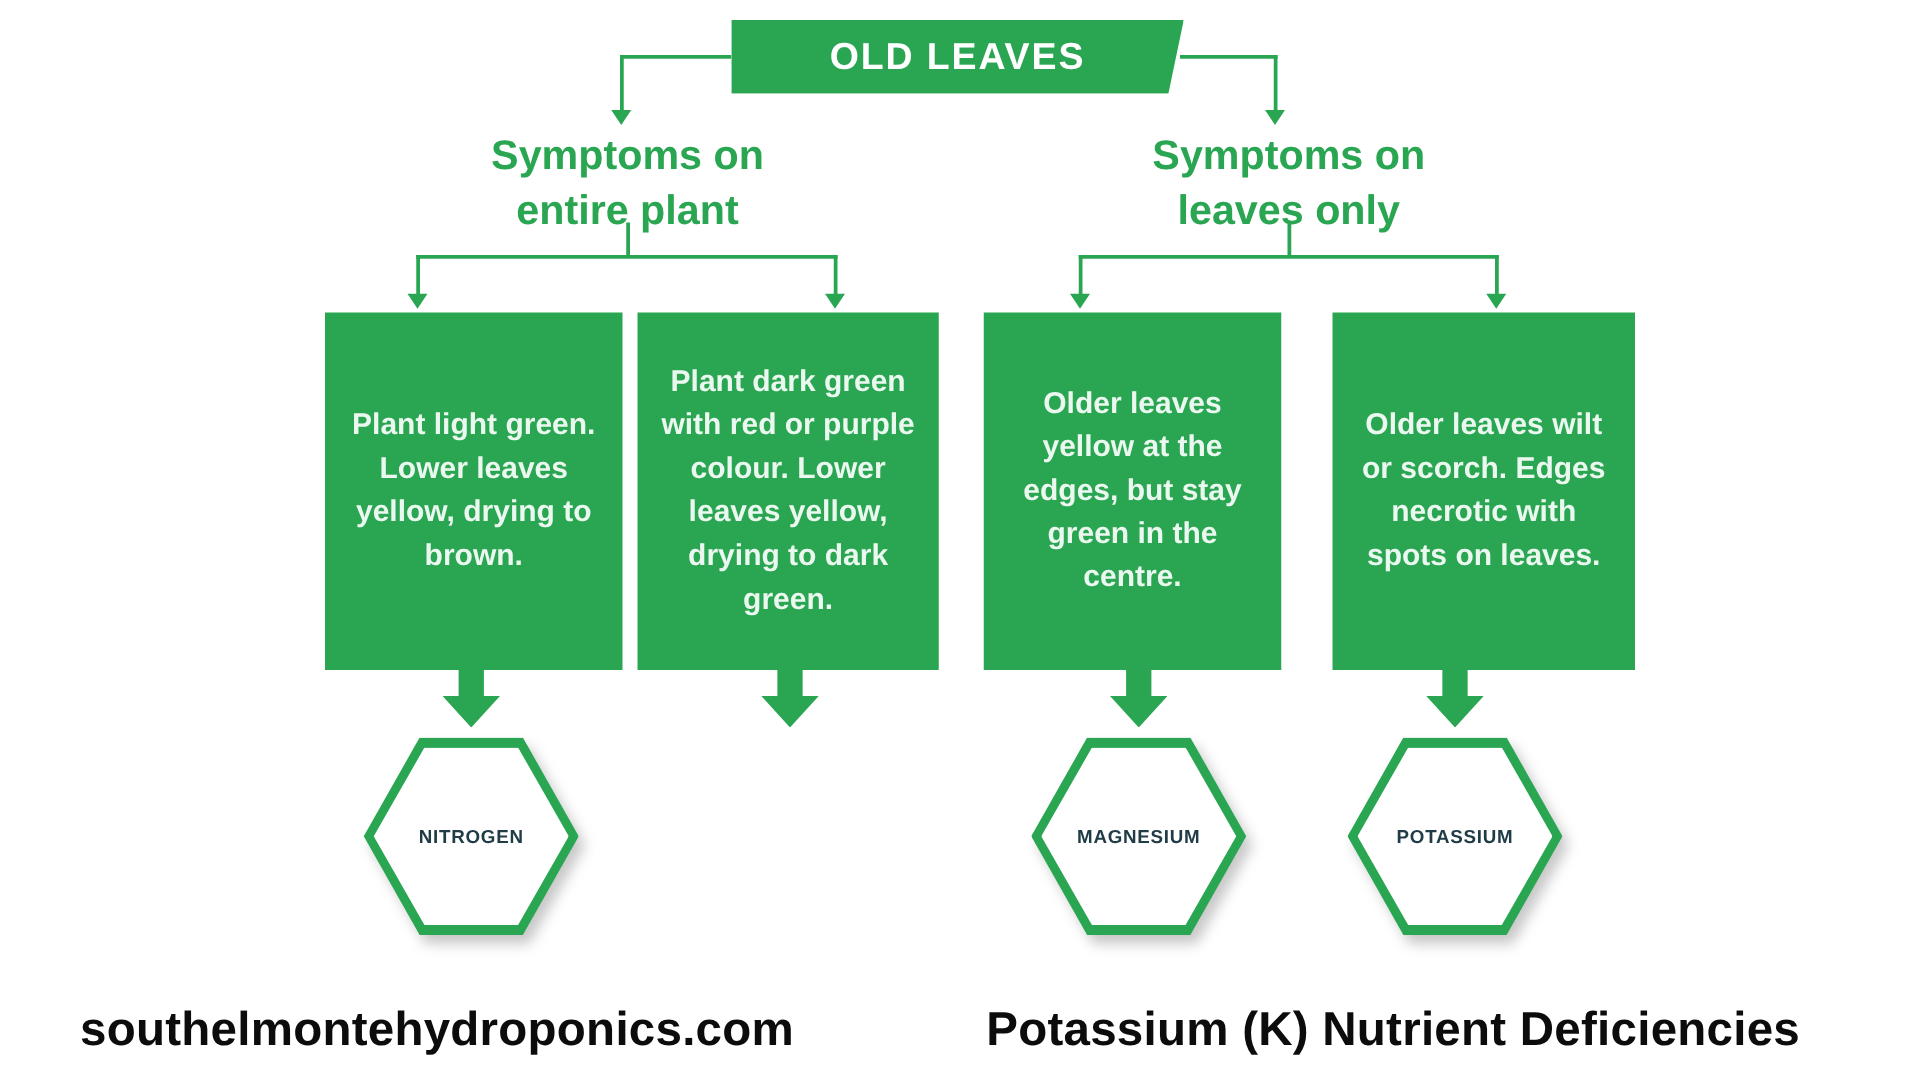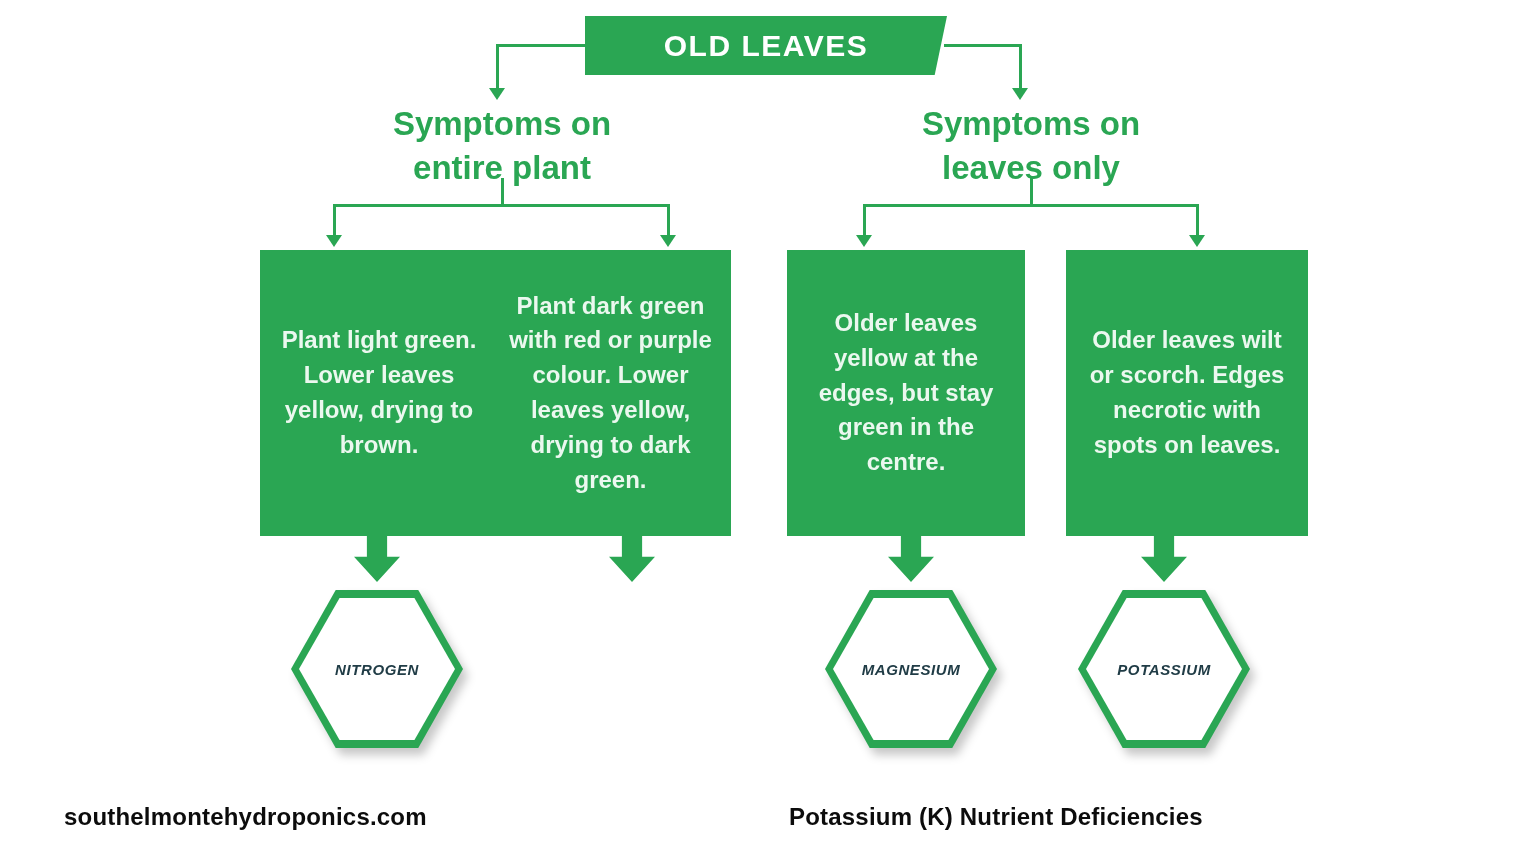--- a/index.html
+++ b/index.html
@@ -76,40 +76,39 @@
     position: absolute;
     top: 590px;
     width: 172px; height: 158px;
     filter: drop-shadow(5px 7px 5px rgba(0,0,0,0.22));
   }
   .hex-outer {
     position: relative;
     width: 100%; height: 100%;
     background: var(--green, #2AA653);
     clip-path: polygon(26% 0, 74% 0, 100% 50%, 74% 100%, 26% 100%, 0 50%);
-    font-style: italic;
   }
   .hex-inner {
     position: absolute;
     inset: 8px;
     background: #FFFFFF;
     clip-path: polygon(26% 0, 74% 0, 100% 50%, 74% 100%, 26% 100%, 0 50%);
     display: flex; align-items: center; justify-content: center;
   }
   .hex-label {
     font-size: 15px;
     font-weight: bold;
     letter-spacing: 0.6px;
     color: var(--hex-label, #203C46);
   }
   
   .footer-text {
     position: absolute;
     top: 803px;
-    font-size: 24px;
+    font-size: 38px;
     font-weight: bold;
     color: var(--footer, #0C0C0C);
     letter-spacing: 0.2px;
     white-space: nowrap;
   }
 </style>
 </head>
 <body>
 
 <div class="canvas">
@@ -144,21 +143,21 @@
   <div class="line" style="left:1030px; top:178px; width:3px; height:27px;"></div>
   <div class="line" style="left:863px; top:204px; width:336px; height:3px;"></div>
   <div class="line" style="left:863px; top:204px; width:3px; height:32px;"></div>
   <div class="arrowhead" style="left:856px; top:235px;"></div>
   <div class="line" style="left:1196px; top:204px; width:3px; height:32px;"></div>
   <div class="arrowhead" style="left:1189px; top:235px;"></div>
 
   <div class="sym-box" style="left:260px; width:238px;">
     <span>Plant light green. Lower leaves yellow, drying to brown.</span>
   </div>
-  <div class="sym-box" style="left:490px; width:241px;">
+  <div class="sym-box" style="left:510px; width:241px;">
     <span>Plant dark green with red or purple colour. Lower leaves yellow, drying to dark green.</span>
   </div>
   <div class="sym-box" style="left:787px; width:238px;">
     <span>Older leaves yellow at the edges, but stay green in the centre.</span>
   </div>
   <div class="sym-box" style="left:1030px; width:242px;margin-left:36px;">
     <span>Older leaves wilt or scorch. Edges necrotic with spots on leaves.</span>
   </div>
 
   <div class="block-arrow" style="left:354px;"></div>

